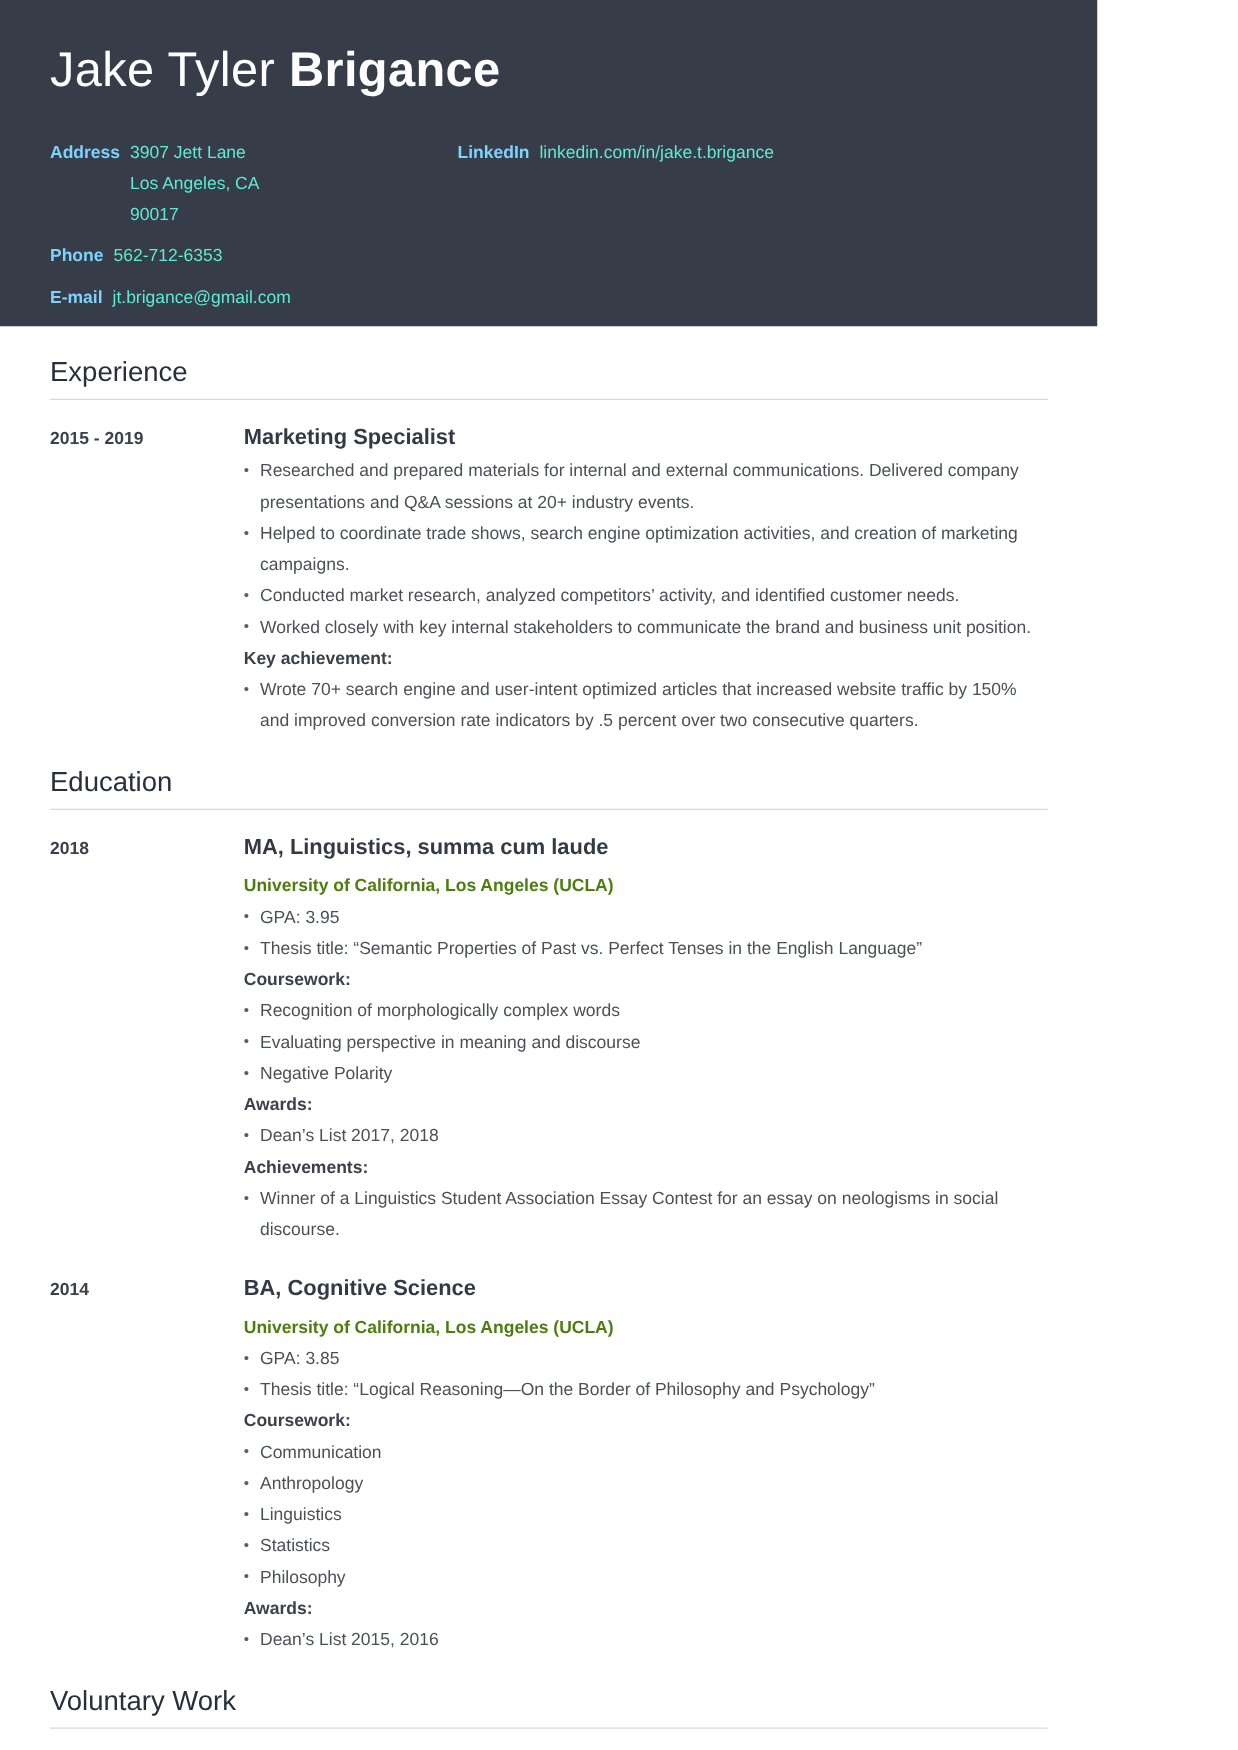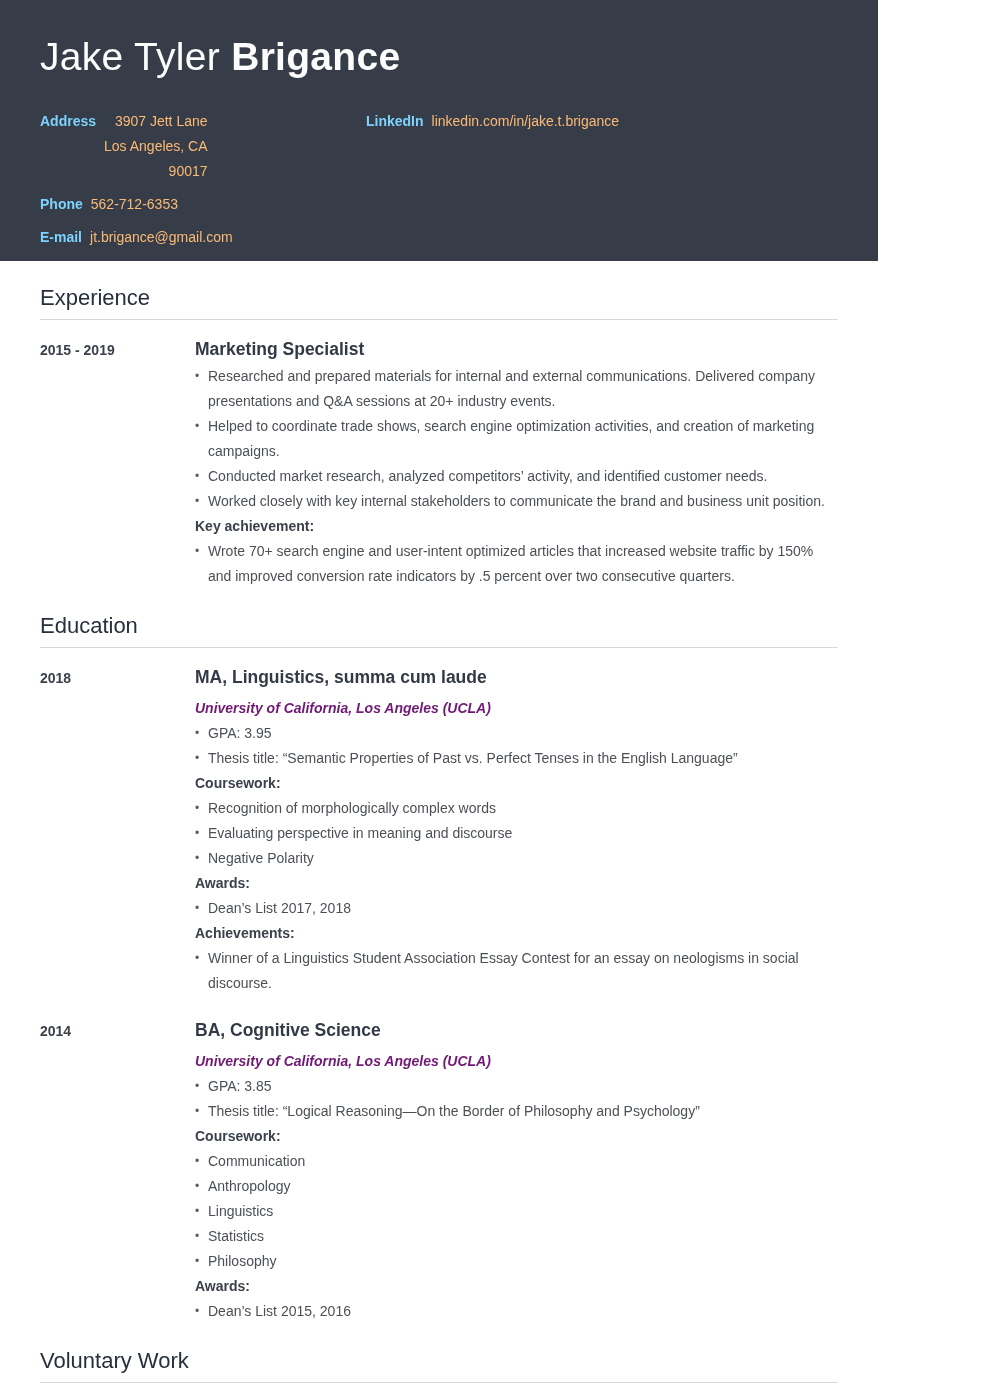--- a/index.html
+++ b/index.html
@@ -31,21 +31,21 @@
 
   .contact {
     margin-top: 29px;
     display: grid;
     grid-template-columns: 326px 1fr;
     font-size: 14px;
     line-height: 25px;
   }
   .c-row { display: flex; gap: 8px; margin-bottom: 8px; align-items: flex-start; }
   .c-label { font-weight: 700; color: #7dd3fc; white-space: nowrap; }
-  .c-value { color: #fdba74; text-align: right; }
+  .c-value { color: #5eead4; }
 
   
   .main { padding: 0 40px; color: #4b5056; }
 
   .section-title {
     margin: 24px 0 0 0;
     font-size: 22px;
     line-height: 26px;
     font-weight: 400;
     color: #272f3c;
@@ -70,21 +70,21 @@
   .entry-content { flex: 1; font-size: 14px; line-height: 25px; }
 
   .entry-title {
     margin: 0;
     font-size: 17.5px;
     line-height: 29px;
     font-weight: 700;
     color: #333a45;
   }
   .entry-company { font-style: italic; color: #4b5056; margin: 4px 0 0 0; }
-  .entry-school { font-weight: 700; color: #701a75; margin: 4px 0 0 0; font-style: italic; }
+  .entry-school { font-weight: 700; color: #4d7c0f; margin: 4px 0 0 0; }
   .sub-label { font-weight: 700; color: #3b414b; margin: 0; }
 
   ul.bullets { list-style: none; margin: 0; padding: 0; }
   ul.bullets li { position: relative; padding-left: 13px; }
   ul.bullets li::before {
     content: "\2022";
     position: absolute;
     left: 0; top: 0;
     color: #5a5e64;
     font-size: 12px;

